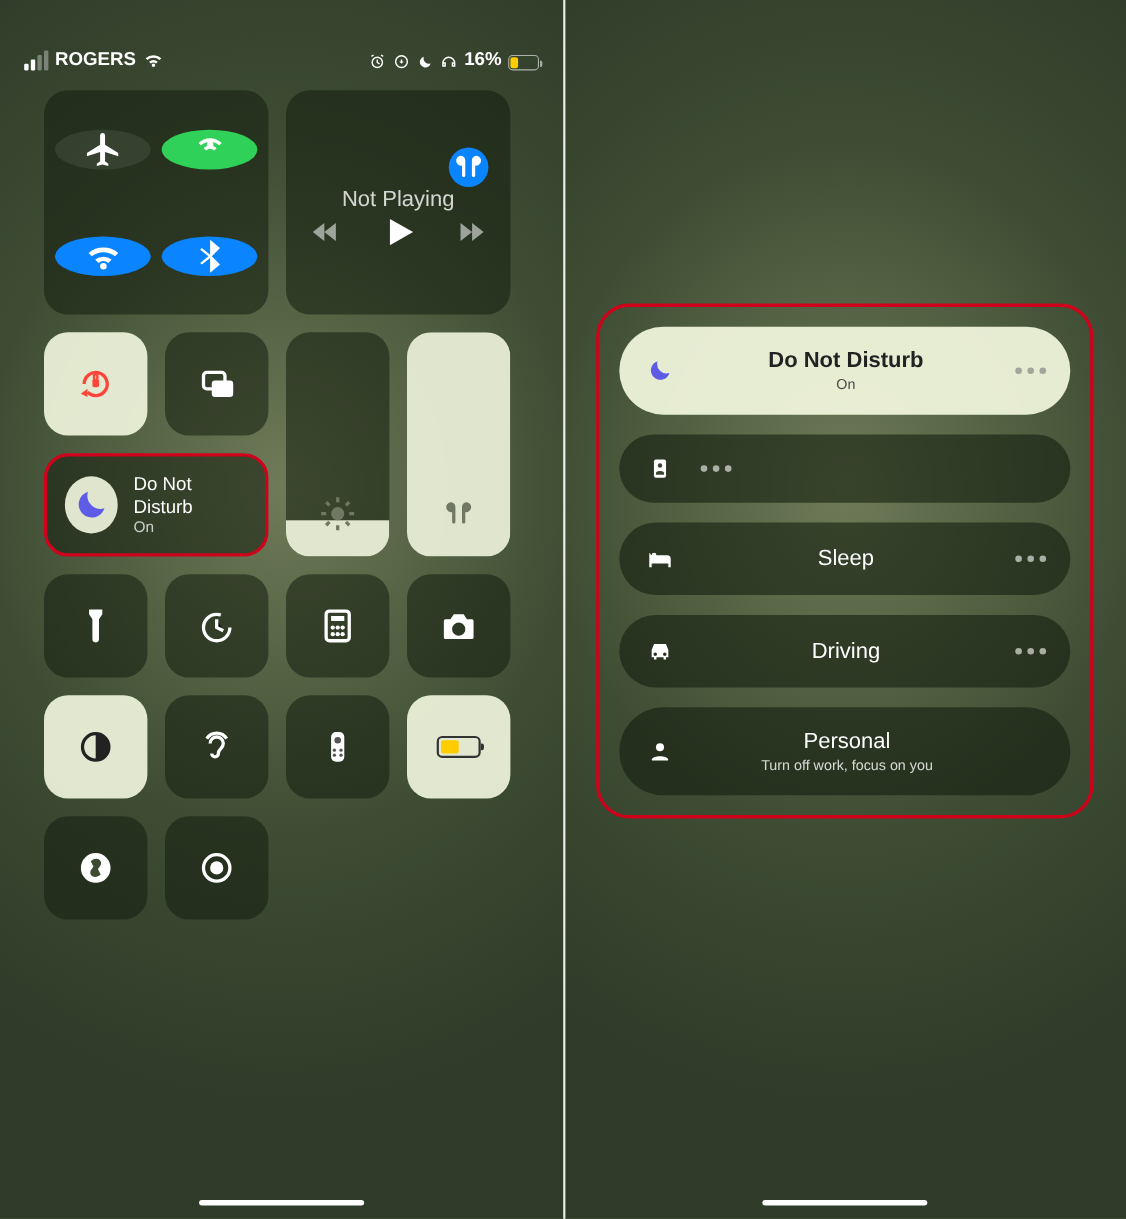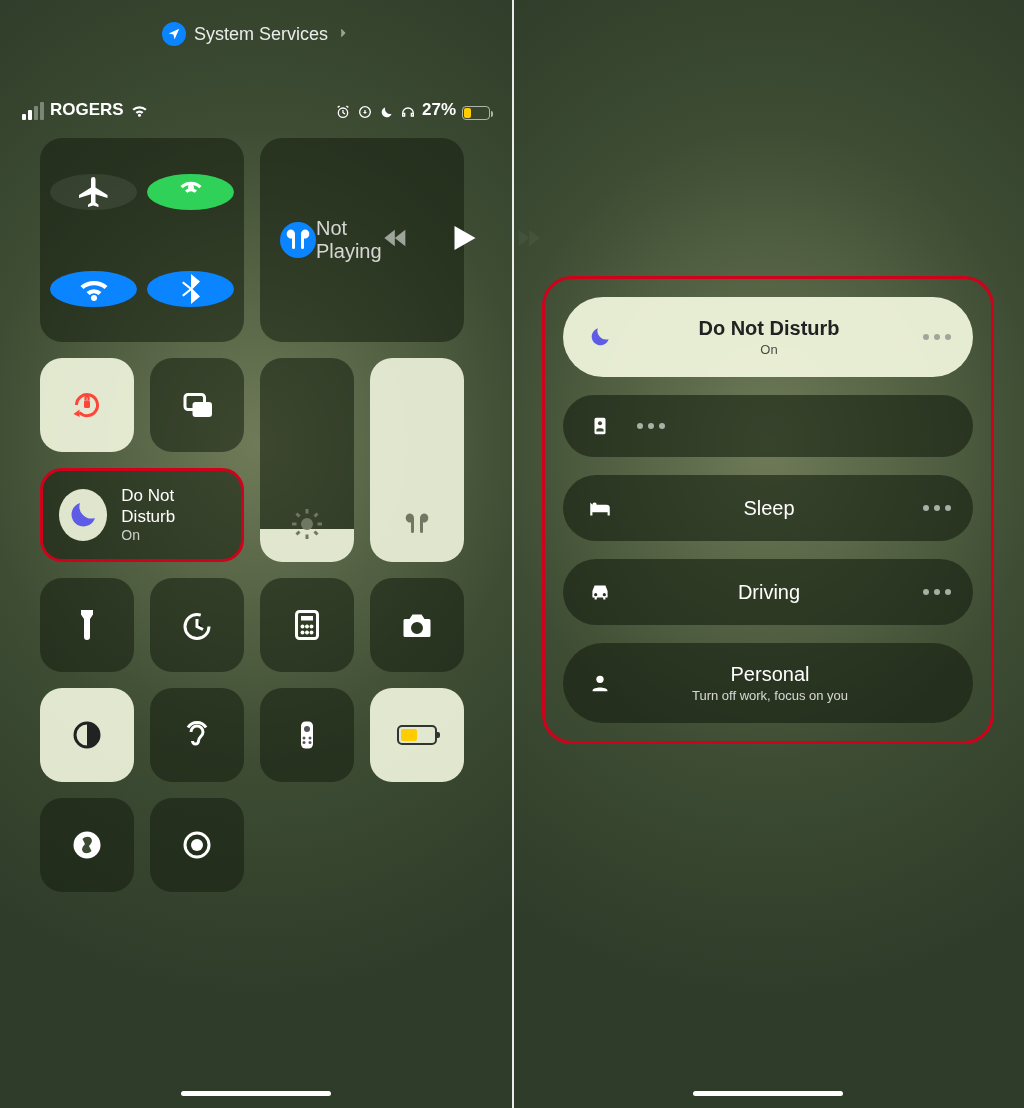--- a/index.html
+++ b/index.html
@@ -29,21 +29,21 @@
 .tile{border-radius:22px;background:rgba(20,30,15,.55);display:flex;align-items:center;justify-content:center;color:#fff}
 .tile.light{background:rgba(240,245,220,.92);color:#333}
 .tile svg{width:36px;height:36px}
 .big{grid-column:span 2;grid-row:span 2;display:grid;grid-template-columns:1fr 1fr;grid-template-rows:1fr 1fr;padding:10px;gap:10px}
 .big .sub{border-radius:50%;display:flex;align-items:center;justify-content:center}
 .sub.dark{background:rgba(255,255,255,.08)}
 .sub.green{background:#30d158}
 .sub.blue{background:#0a84ff}
 
 
-.media{grid-column:span 2;grid-row:span 2;display:flex;flex-direction:row;align-items:center;justify-content:space-between;padding:16px 20px}
+.media{grid-column:span 2;grid-row:span 2;display:flex;flex-direction:column;align-items:center;padding:16px 20px}
 .media .hdr{width:100%;display:flex;justify-content:flex-end}
 .airpods-dot{width:36px;height:36px;border-radius:50%;background:#0a84ff;display:flex;align-items:center;justify-content:center}
 .media-title{color:rgba(255,255,255,.8);font-size:20px}
 .controls{display:flex;gap:34px;align-items:center}
 .controls svg{width:28px;height:28px;fill:rgba(255,255,255,.55)}
 .controls .play svg{width:36px;height:36px;fill:#fff}
 
 
 .focus{grid-column:span 2;display:flex;align-items:center;gap:14px;padding:0 16px;border:3px solid #d0021b;background:rgba(20,30,15,.55)}
 .focus .moon{width:52px;height:52px;border-radius:50%;background:rgba(240,245,220,.92);display:flex;align-items:center;justify-content:center}
@@ -73,33 +73,20 @@
 
 .home-ind{position:absolute;bottom:12px;left:50%;transform:translateX(-50%);width:150px;height:5px;border-radius:4px;background:#fff}
 
 .chev{opacity:.5}
 </style>
 </head>
 <body>
 
 <div class="phone">
 
-  <div class="crumb">
-    <span class="loc">
-      <svg viewBox="0 0 24 24" width="14" height="14">
-          <path fill="#fff" d="M3 11l18-8-8 18-2-8z"></path>
-        </svg>
-    </span>
-    <span>System Services</span>
-    <span class="chev">
-      <svg viewBox="0 0 24 24" width="14" height="14">
-          <path fill="#fff" d="M9 6l6 6-6 6" stroke="#fff" stroke-width="2"></path>
-        </svg>
-    </span>
-  </div>
 
   <div class="status">
     <div class="left">
       <span class="signal">
           <span></span>
           <span></span>
           <span></span>
           <span></span>
         </span>
       <span>ROGERS</span>
@@ -115,21 +102,21 @@
       <svg width="16" height="16" viewBox="0 0 24 24">
           <circle cx="12" cy="12" r="8" fill="none" stroke="#fff" stroke-width="2"></circle>
           <path fill="#fff" d="M11 9h2v3h2l-3 3-3-3h2z"></path>
         </svg>
       <svg width="15" height="15" viewBox="0 0 24 24">
           <path fill="#fff" d="M20 14A8 8 0 0110 4a8 8 0 1010 10z"></path>
         </svg>
       <svg width="16" height="16" viewBox="0 0 24 24">
           <path fill="none" stroke="#fff" stroke-width="2" d="M4 14a8 8 0 0116 0v4h-3v-4h3M4 18h3v-4H4z"></path>
         </svg>
-      <span>27%</span>
+      <span>16%</span>
       <span class="batt">
           <span class="fill"></span>
         </span>
     </div>
   </div>
 
   <div class="cc">
 
     <div class="tile big">
       <div class="sub dark">

